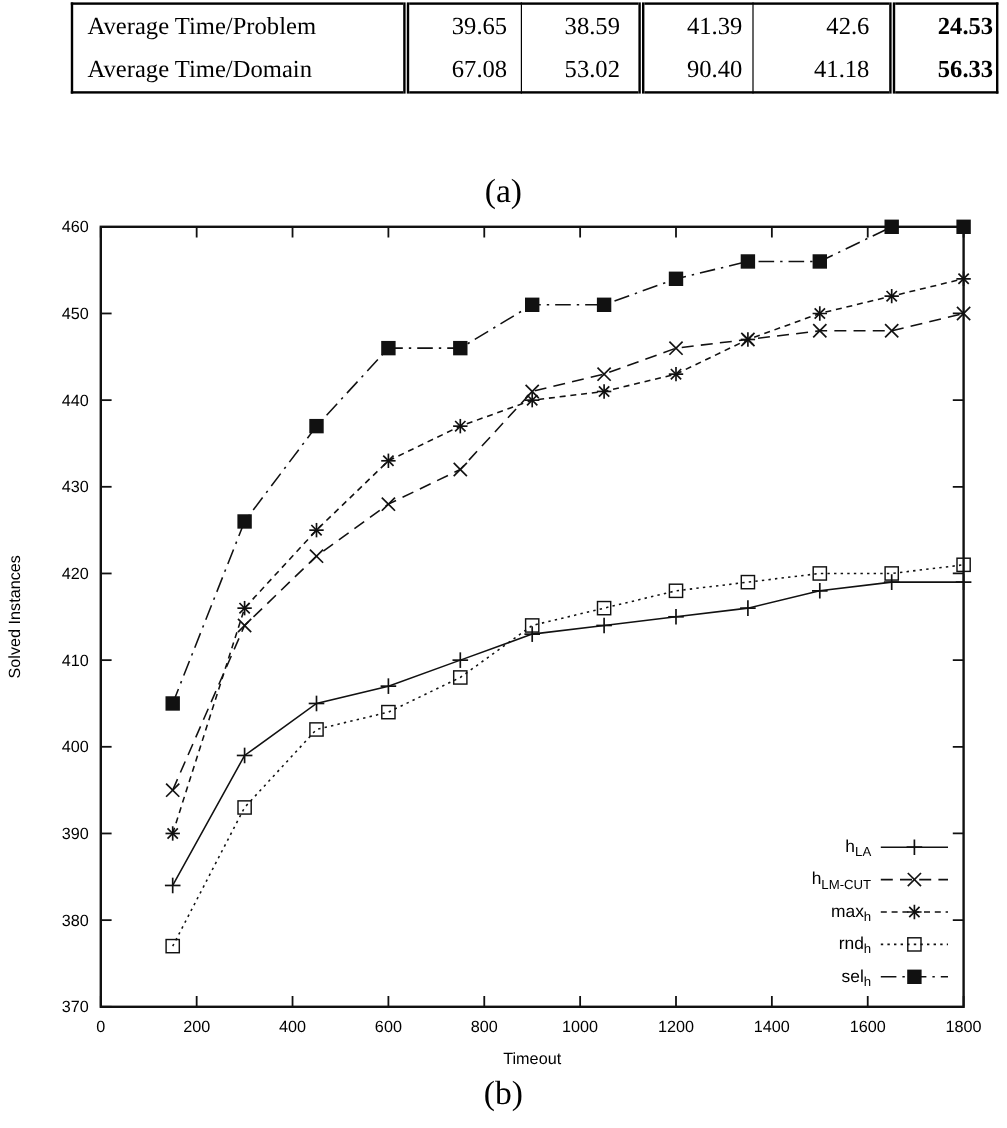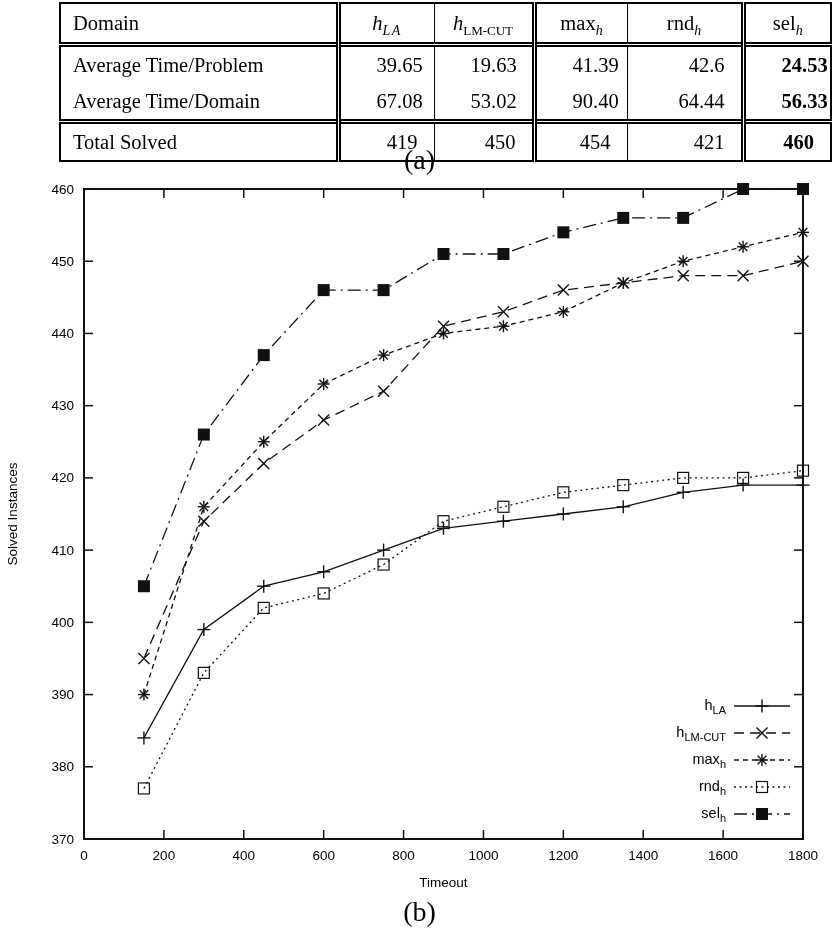--- a/index.html
+++ b/index.html
@@ -49,51 +49,35 @@
   <table class="results">
     <colgroup>
       <col style="width:278px">
         <col style="width:96px">
         <col style="width:100px">
       <col style="width:93px">
         <col style="width:116px">
         <col style="width:88px">
     </colgroup>
     <tbody>
-        <tr class="hdr">
-      <th class="dom"><span>Domain</span></th>
-      <th class="dbl-l"><span class="it">h</span><sub class="it sp">LA</sub></th>
-      <th><span class="it">h</span><sub class="sm">LM-CUT</sub></th>
-      <th class="dbl-l"><span>max</span><sub class="it">h</sub></th>
-      <th><span>rnd</span><sub class="it">h</sub></th>
-      <th class="dbl-l"><span>sel</span><sub class="it">h</sub></th>
-    </tr>
     <tr>
       <td class="dom">Average Time/Problem</td>
       <td class="dbl-l num">39.65</td>
-      <td class="num">19.63</td>
+      <td class="num">38.59</td>
       <td class="dbl-l num">41.39</td>
       <td class="num">42.6</td>
       <td class="dbl-l num b">24.53</td>
     </tr>
     <tr>
       <td class="dom">Average Time/Domain</td>
       <td class="dbl-l num">67.08</td>
       <td class="num">53.02</td>
       <td class="dbl-l num">90.40</td>
-      <td class="num">64.44</td>
+      <td class="num">41.18</td>
       <td class="dbl-l num b">56.33</td>
-    </tr>
-    <tr class="total">
-      <td class="dom">Total Solved</td>
-      <td class="dbl-l num">419</td>
-      <td class="num">450</td>
-      <td class="dbl-l num">454</td>
-      <td class="num">421</td>
-      <td class="dbl-l num b">460</td>
     </tr>
   </tbody>
     </table>
 
   <div id="capA" class="cap">(a)</div>
 
   <svg id="chart" width="839" height="733" viewBox="0 0 839 733">
       <rect x="84" y="26" width="719" height="650" fill="none" stroke="#111111" stroke-width="2"></rect>
       <g stroke="#111111" stroke-width="1.5">
         <line x1="84" y1="676" x2="84" y2="667"></line>

